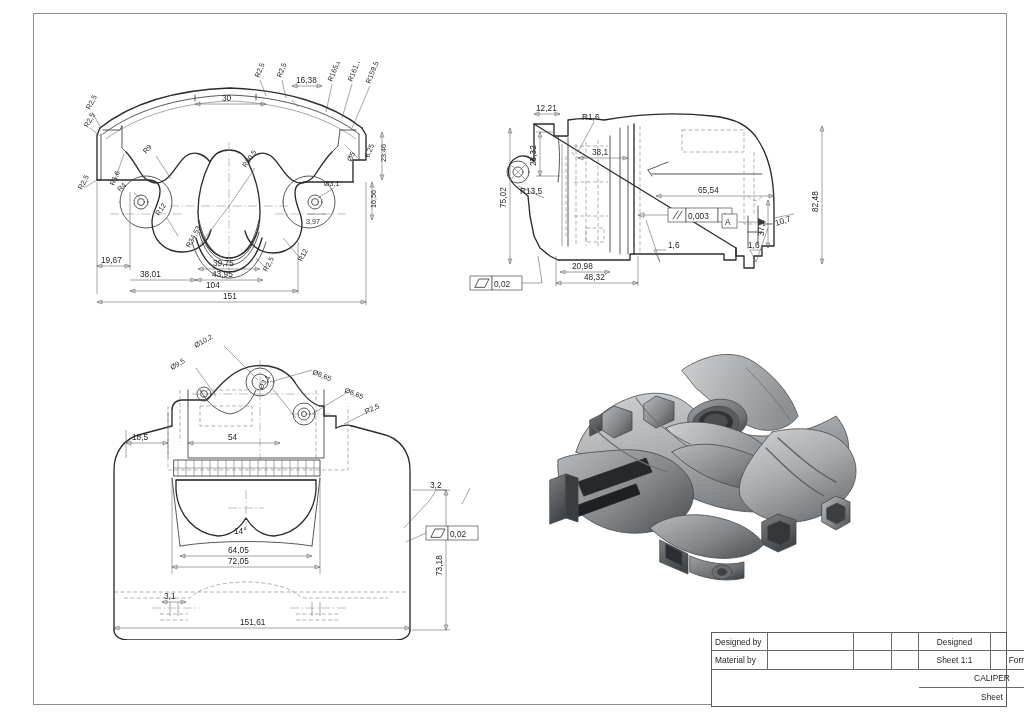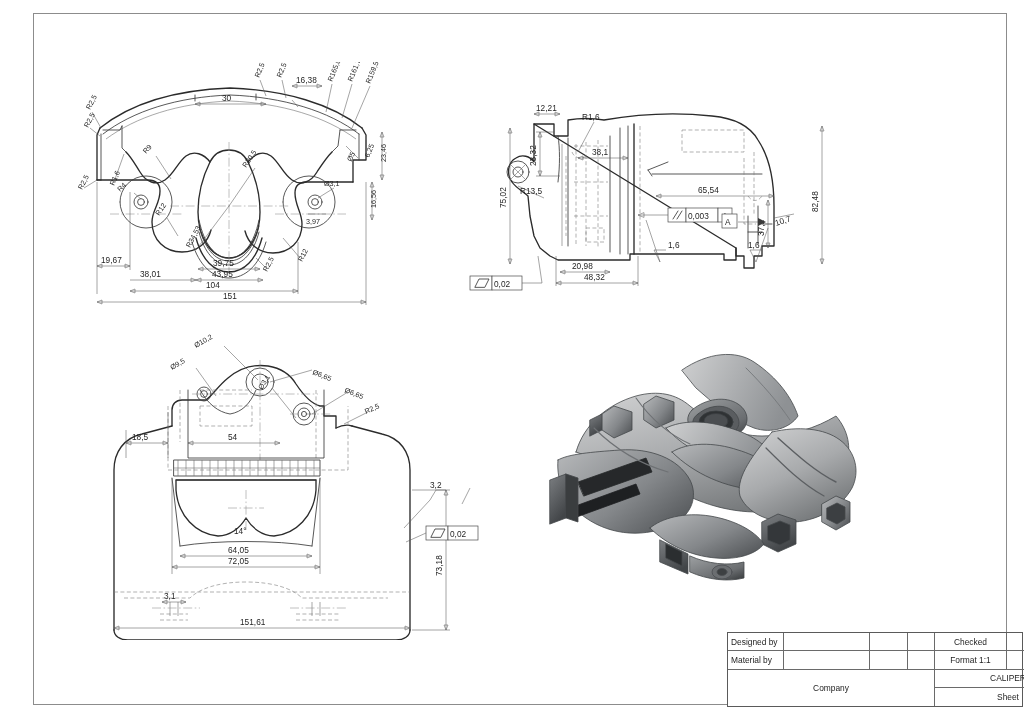--- a/index.html
+++ b/index.html
@@ -54,21 +54,20 @@
     width: 296px;
     height: 75px;
     box-sizing: border-box;
     border: 1.1px solid #5a5a5a;
     background: #ffffff;
     display: grid;
     grid-template-columns: 56px 86px 38px 27px 72px 74px;
     grid-template-rows: 1fr 1fr 1fr 1fr;
     font-size: 8.4px;
     color: #1d1d1d;
-    margin-left: 16px;
   }
   #title-block .c {
     border-right: 0.9px solid #6a6a6a;
     border-bottom: 0.9px solid #6a6a6a;
     display: flex;
     align-items: center;
     box-sizing: border-box;
     padding: 0 3px;
     overflow: hidden;
     white-space: nowrap;
@@ -637,28 +636,27 @@
       <path fill="none" stroke="#787b7e" stroke-width="1" d="M206,36 C222,52 238,70 250,88"></path>
     </g>
   </svg>
   </div>
 
   <div id="title-block">
     <div class="c">Designed by</div>
     <div class="c"></div>
     <div class="c"></div>
     <div class="c"></div>
-    <div class="c ctr-al">Checked</div>
+    <div class="c ctr-al">Designed</div>
     <div class="c ctr-al nb-r"></div>
 
     <div class="c">Material by</div>
     <div class="c"></div>
     <div class="c"></div>
     <div class="c"></div>
-    <div class="c ctr-al">Format 1:1</div>
+    <div class="c ctr-al">Sheet 1:1</div>
     <div class="c ctr-al nb-r">Format A3</div>
 
-    <div class="c ctr-al" style="grid-column: 1 / 5; grid-row: 3 / 5; border-bottom:none;">Company</div>
     <div class="c ctr-al nb-r" style="grid-column: 5 / 7;">CALIPER</div>
     <div class="c ctr-al nb-r nb-b" style="grid-column: 5 / 7;">Sheet</div>
   </div>
 
 </div>
 
 </body></html>

